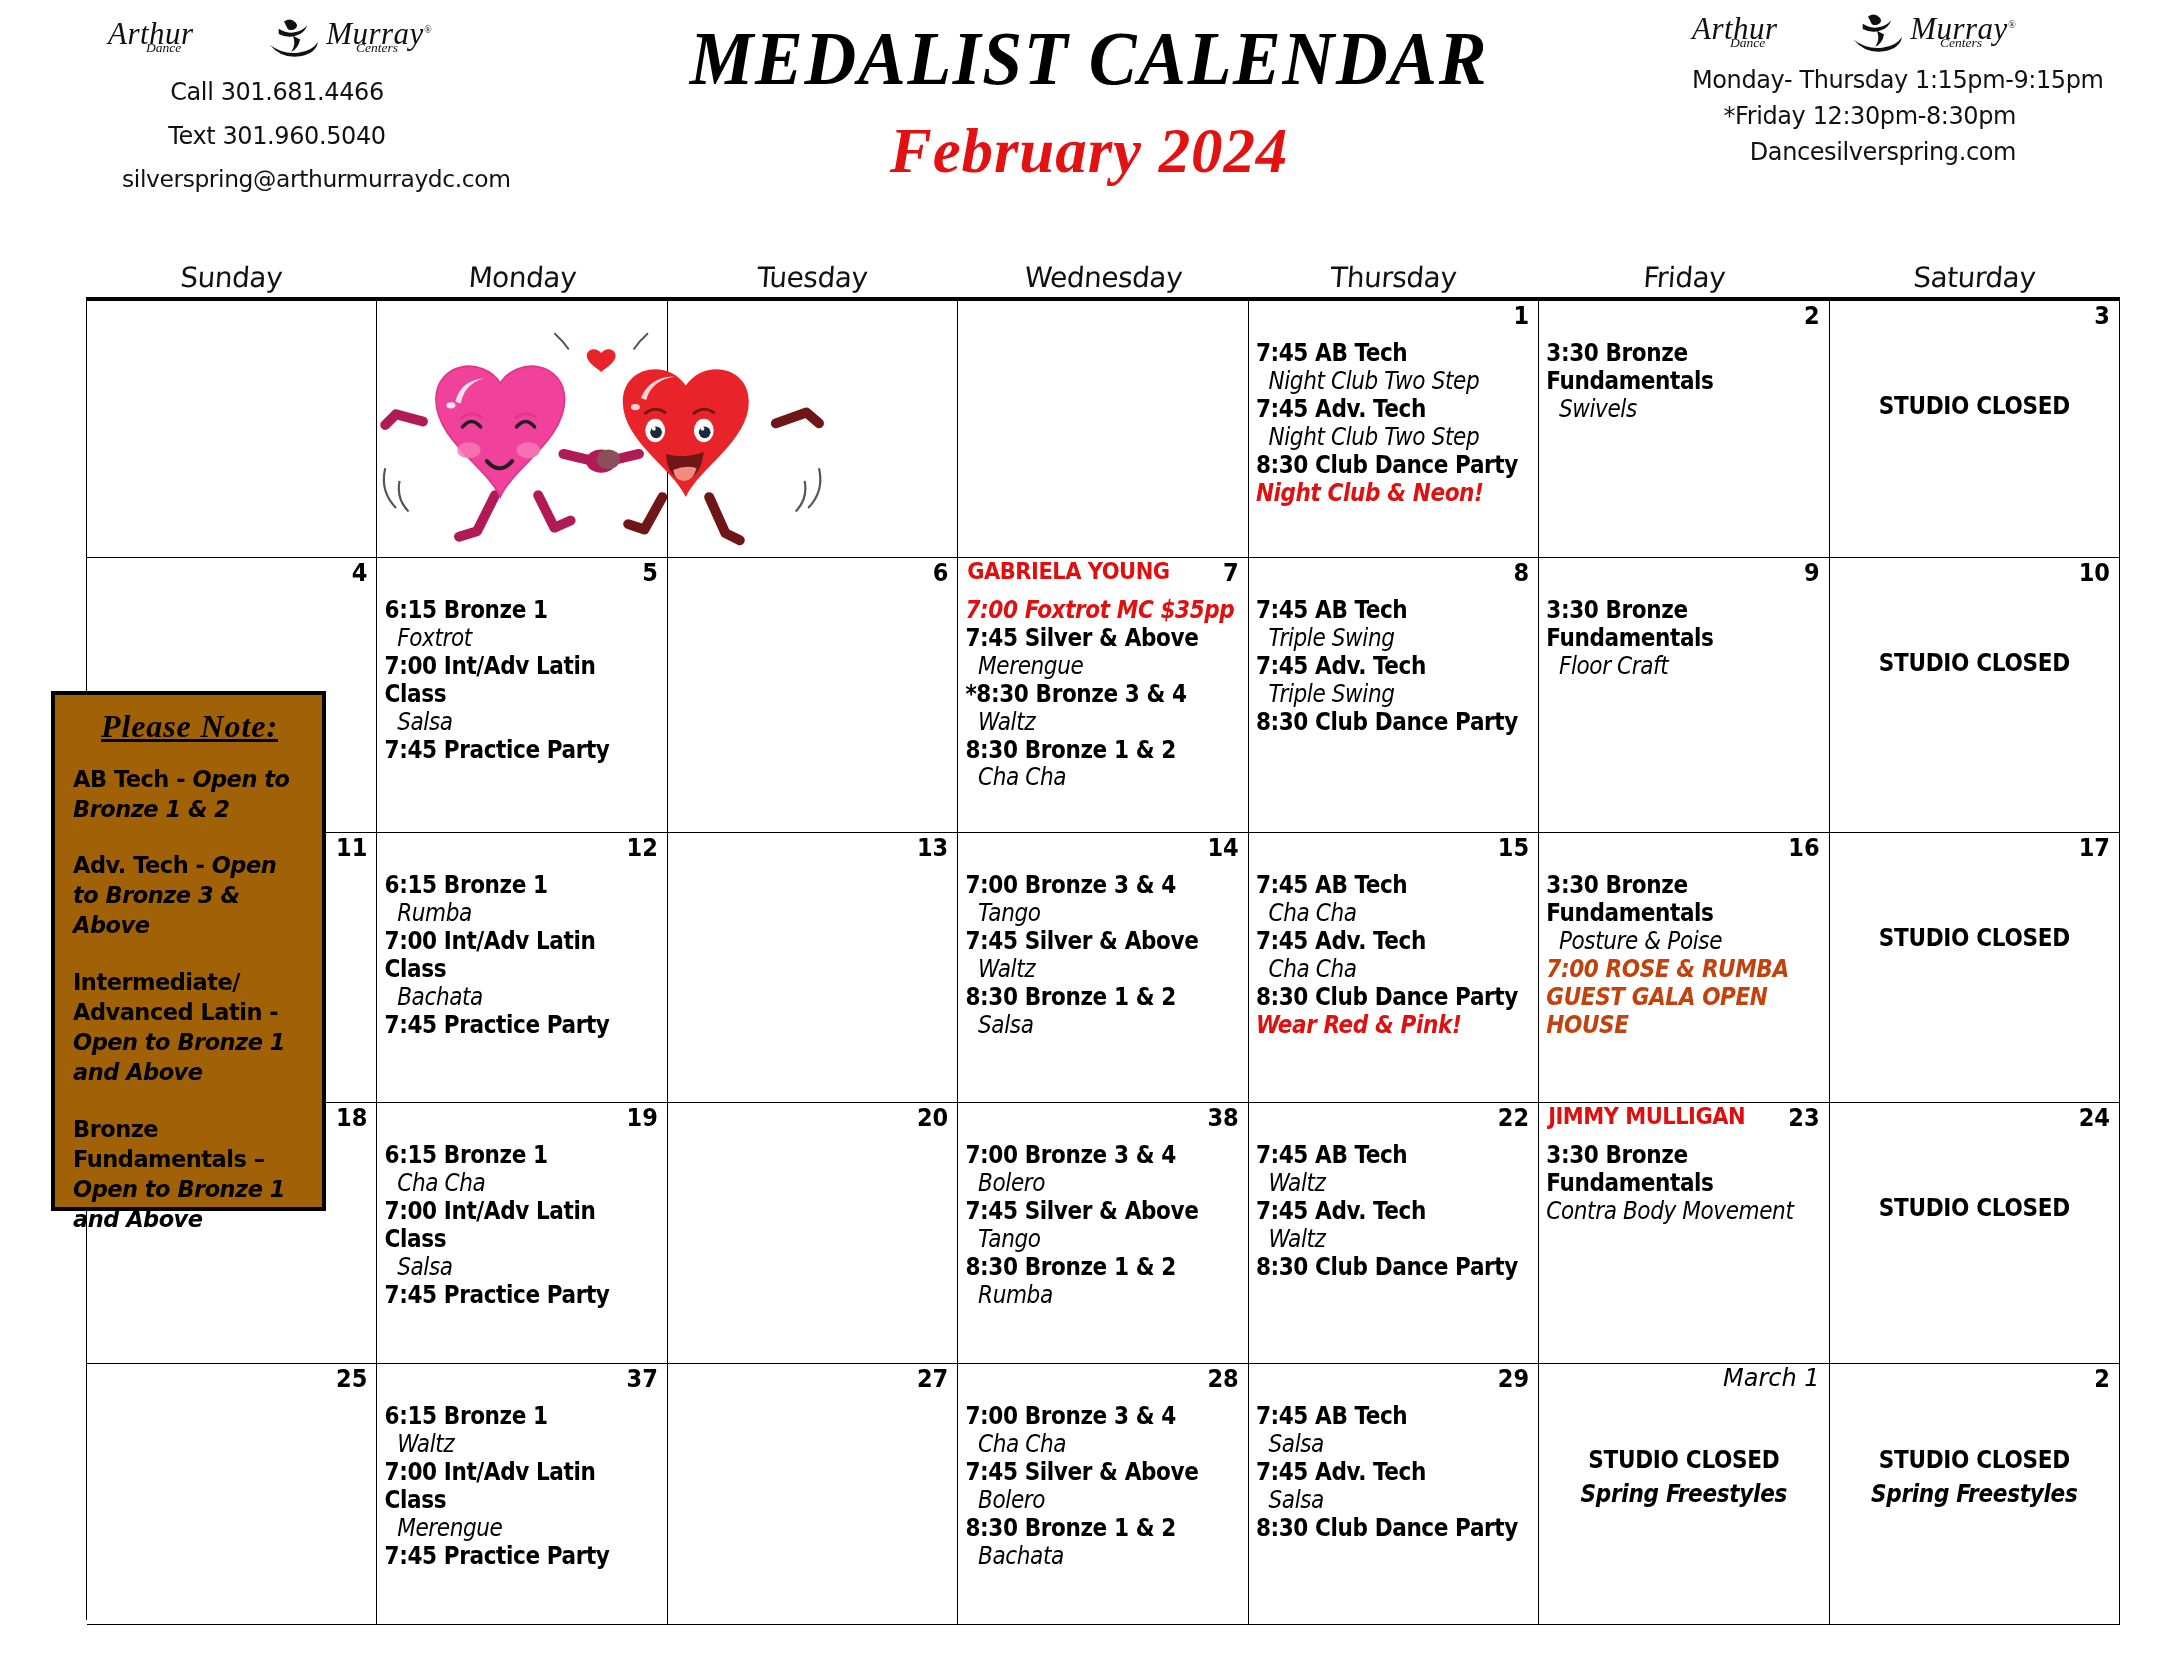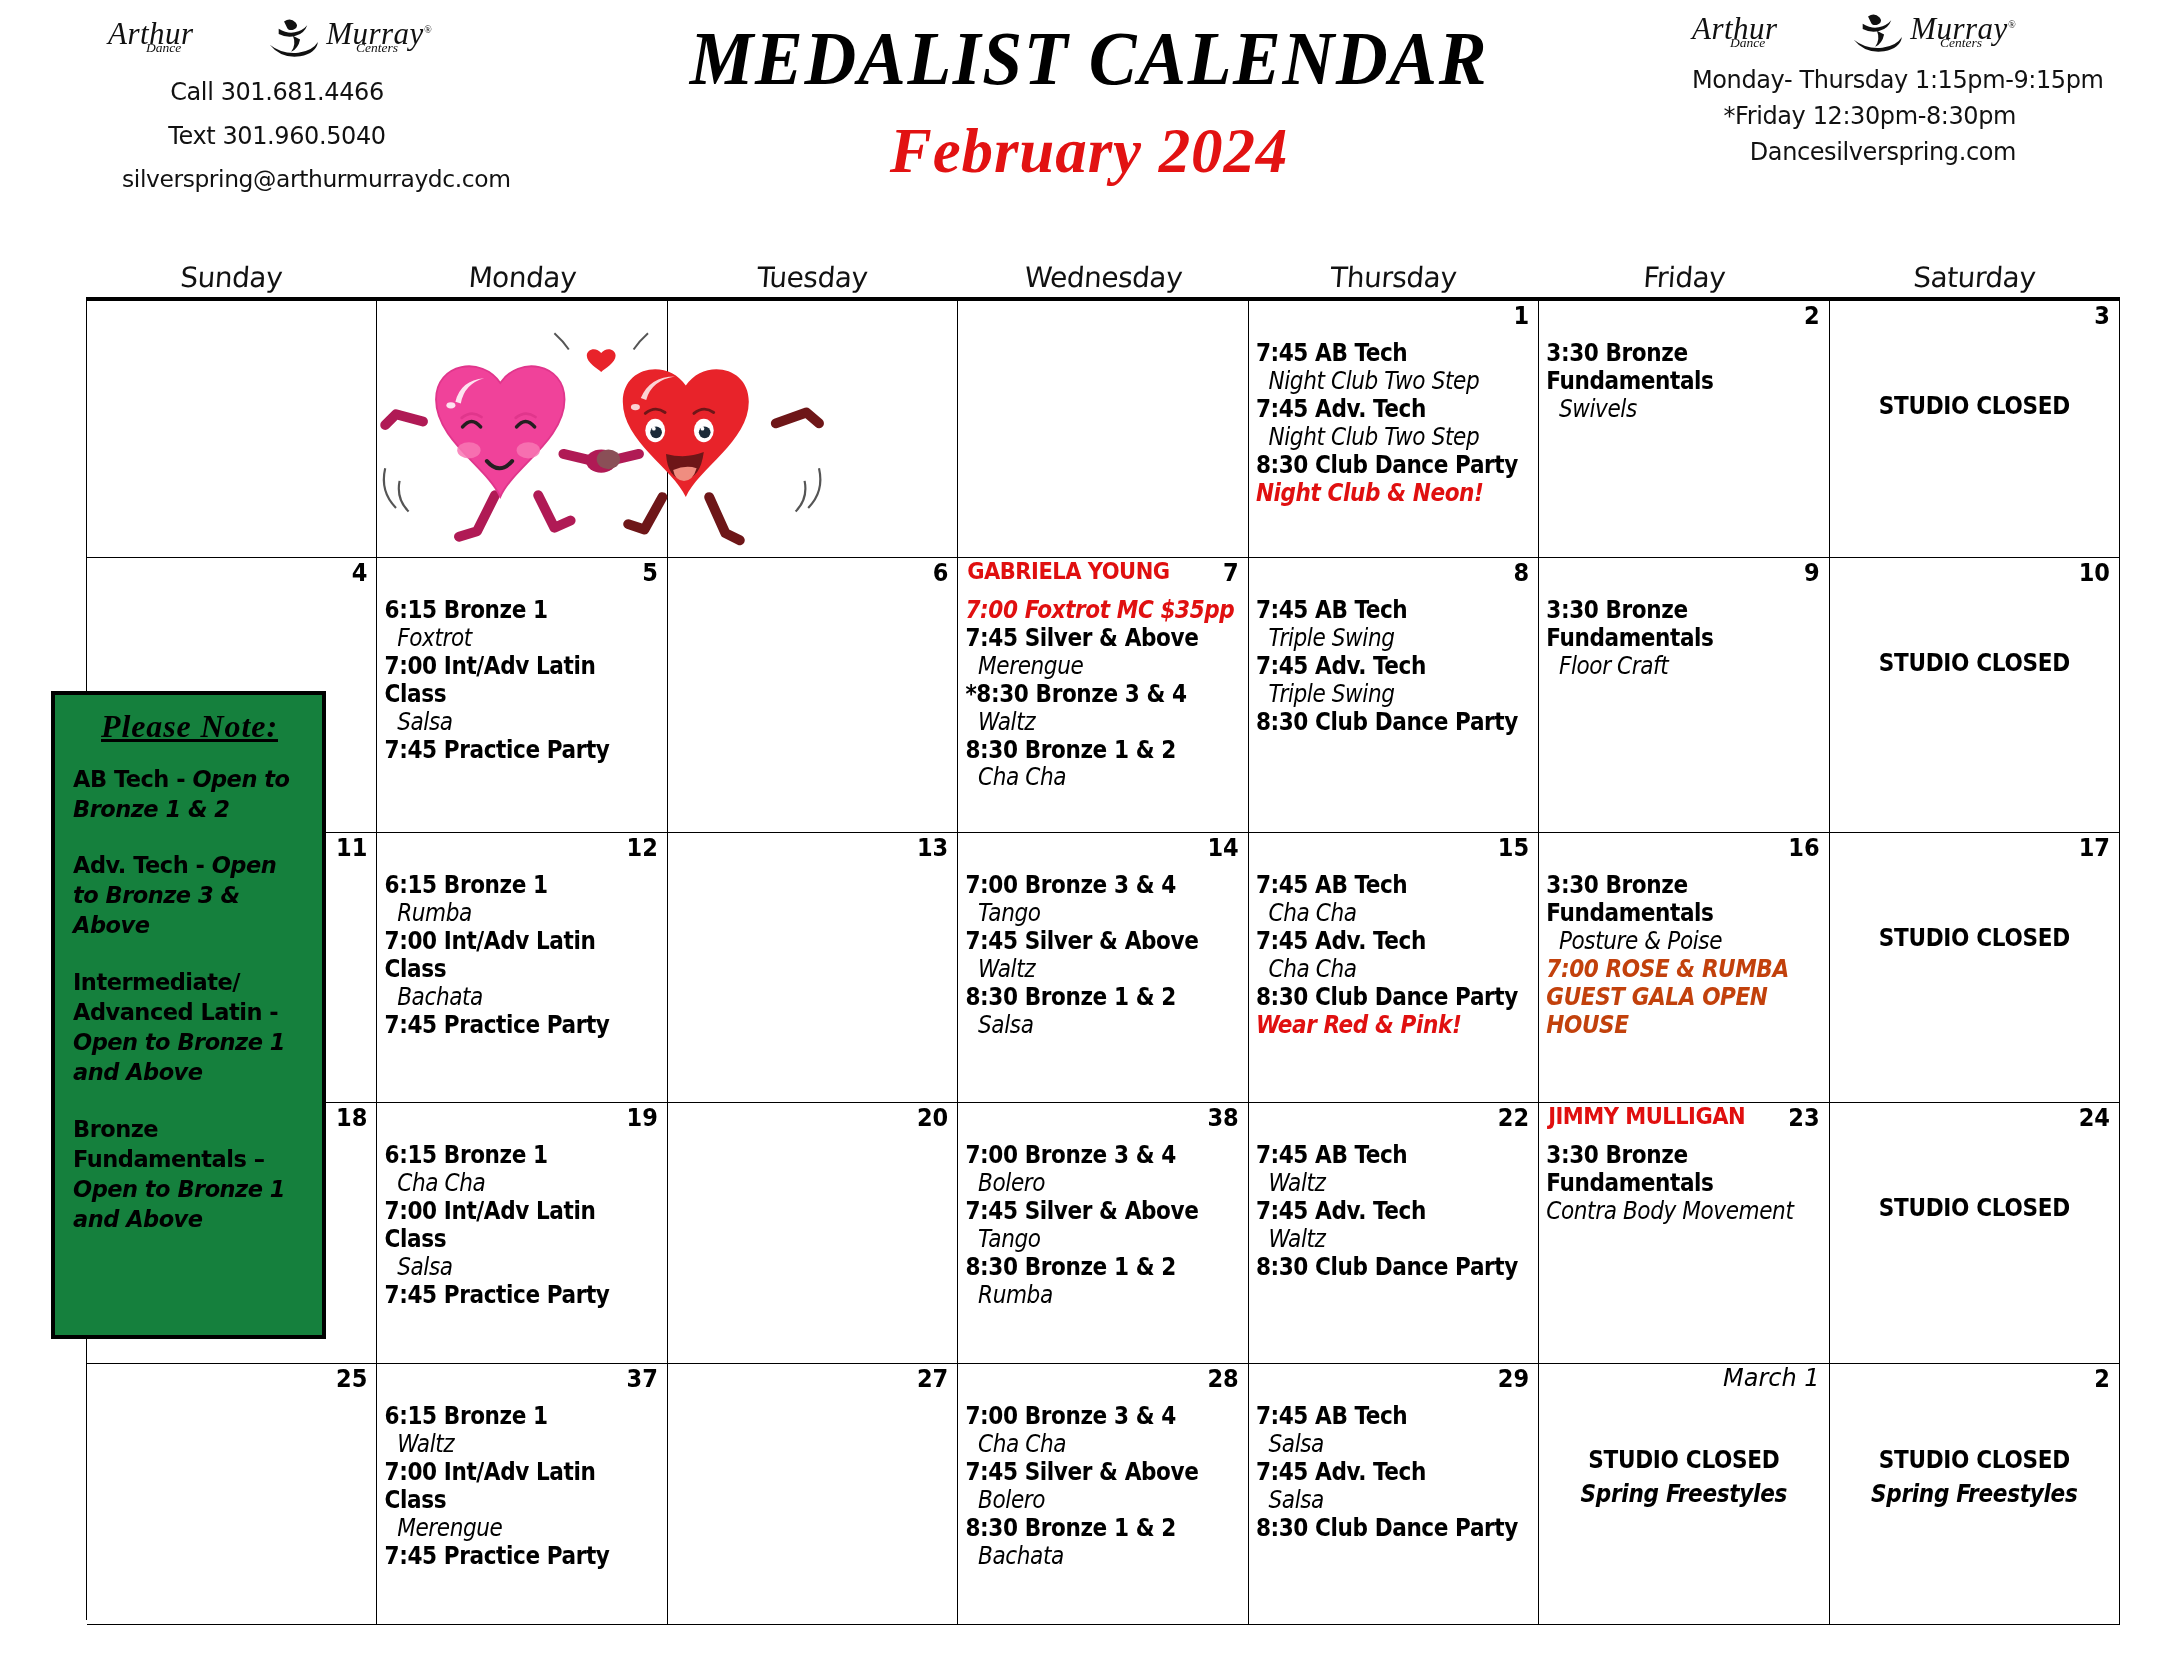--- a/index.html
+++ b/index.html
@@ -117,22 +117,22 @@
   }
   .closed .sub{font-style:italic;display:block;margin-top:5.4px;}
   .closed.low{margin-top:77px;}
 
   
   .hearts{position:absolute;left:369px;top:317px;width:468px;height:236px;}
   .hearts svg{display:block;width:100%;height:100%;}
 
   
   .notebox{
-    position:absolute;left:51px;top:691px;width:275px;height:648px;
-    background:#15803d;border:4.5px solid #000;box-sizing:border-box;
+    position:absolute;left:51px;top:691px;width:275px;height:520px;
+    background:#a16207;border:4.5px solid #000;box-sizing:border-box;
     padding:12.6px 16px 0 18px;
   }
   .note-title{
     text-align:center;
     font-family:"Liberation Serif", serif;
     font-style:italic;font-weight:bold;font-size:32px;color:#000;
     text-decoration:underline;margin-bottom:20px;letter-spacing:0.9px;
   }
   .note-p{
     font-family:"DejaVu Sans", sans-serif;

